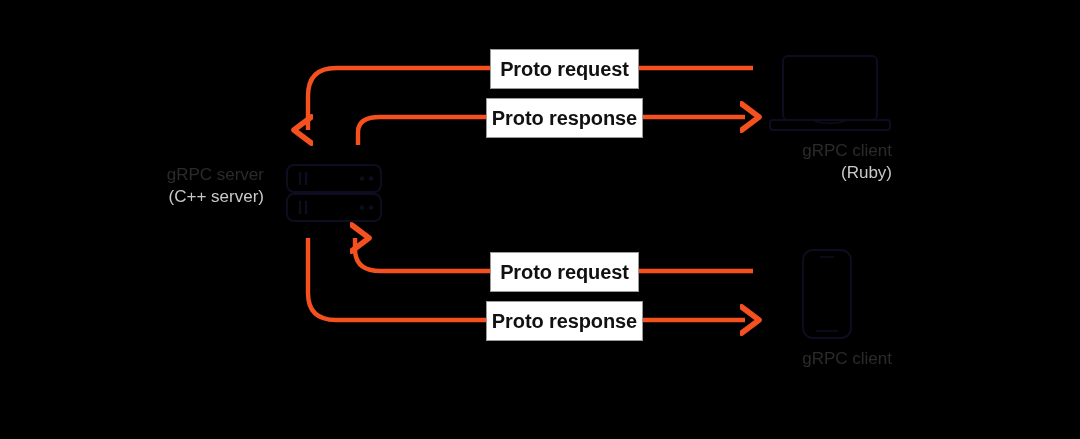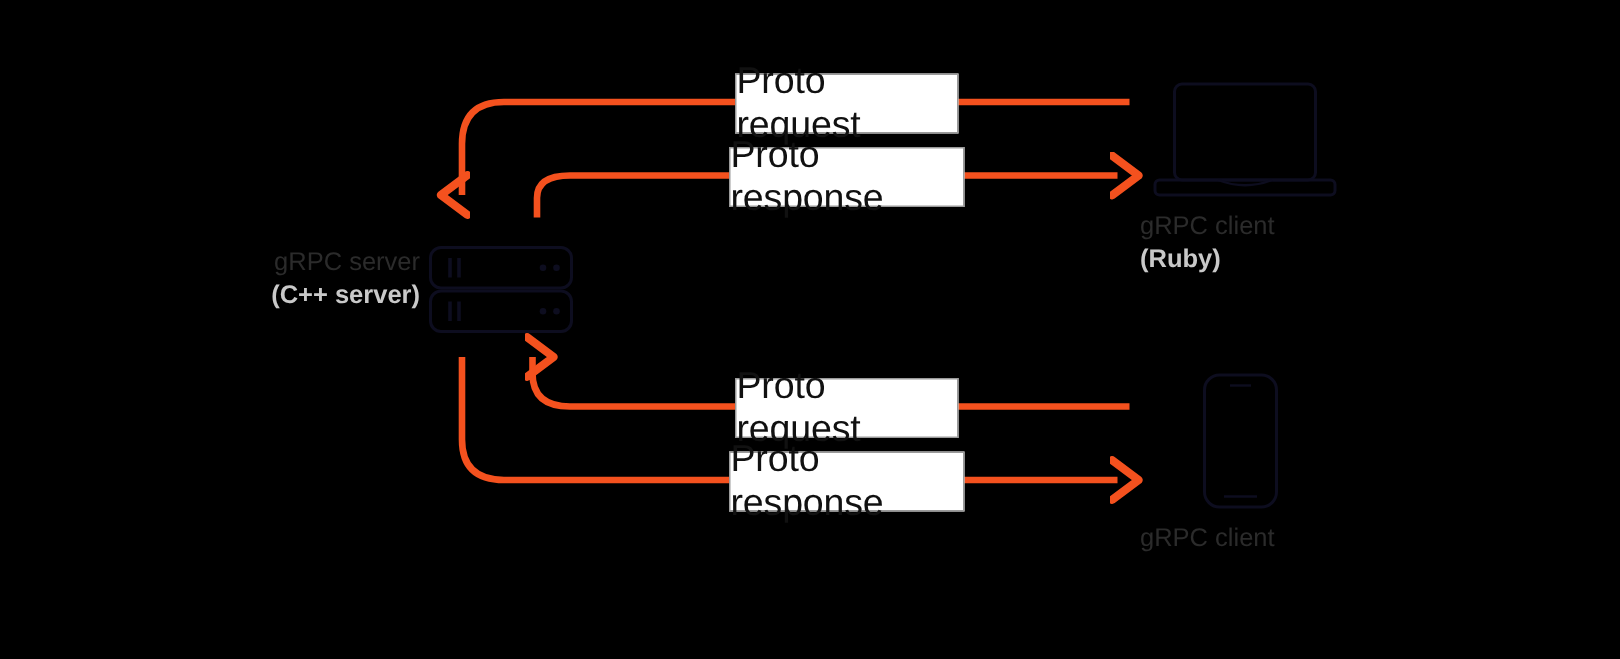--- a/index.html
+++ b/index.html
@@ -23,38 +23,38 @@
     left: 0;
     top: 0;
     width: 1080px;
     height: 439px;
     pointer-events: none;
   }
 
   
   .node-label {
     position: absolute;
-    text-align: left;
+    text-align: right;
     line-height: 1.28;
     white-space: nowrap;
     font-size: 17px;
   }
   .node-label .title {
     display: block;
     color: #2b2b2b;
     font-weight: 400;
   }
   .node-label .sub {
     display: block;
     color: #c9c9c9;
-    font-weight: 700;
+    font-weight: 400;
   }
 
   #server-label {
-    left: 152px;
+    left: 136px;
     top: 164px;
     width: 128px;
     text-align: right;
   }
   #client-ruby-label {
     left: 760px;
     top: 140px;
     width: 132px;
   }
   #client-java-label {
@@ -62,22 +62,22 @@
     top: 348px;
     width: 132px;
   }
 
   
   .msg-box {
     position: absolute;
     background: #ffffff;
     border: 1px solid #9a9a9a;
     color: #111111;
-    font-weight: normal;
-    font-size: 25px;
+    font-weight: bold;
+    font-size: 20px;
     display: flex;
     align-items: center;
     justify-content: center;
     letter-spacing: -0.1px;
     z-index: 5;
   }
   #box-req-top   { left: 490px; top: 49px;  width: 147px; height: 38px; }
   #box-resp-top  { left: 486px; top: 98px;  width: 155px; height: 38px; }
   #box-req-bot   { left: 490px; top: 252px; width: 147px; height: 38px; }
   #box-resp-bot  { left: 486px; top: 301px; width: 155px; height: 38px; }

